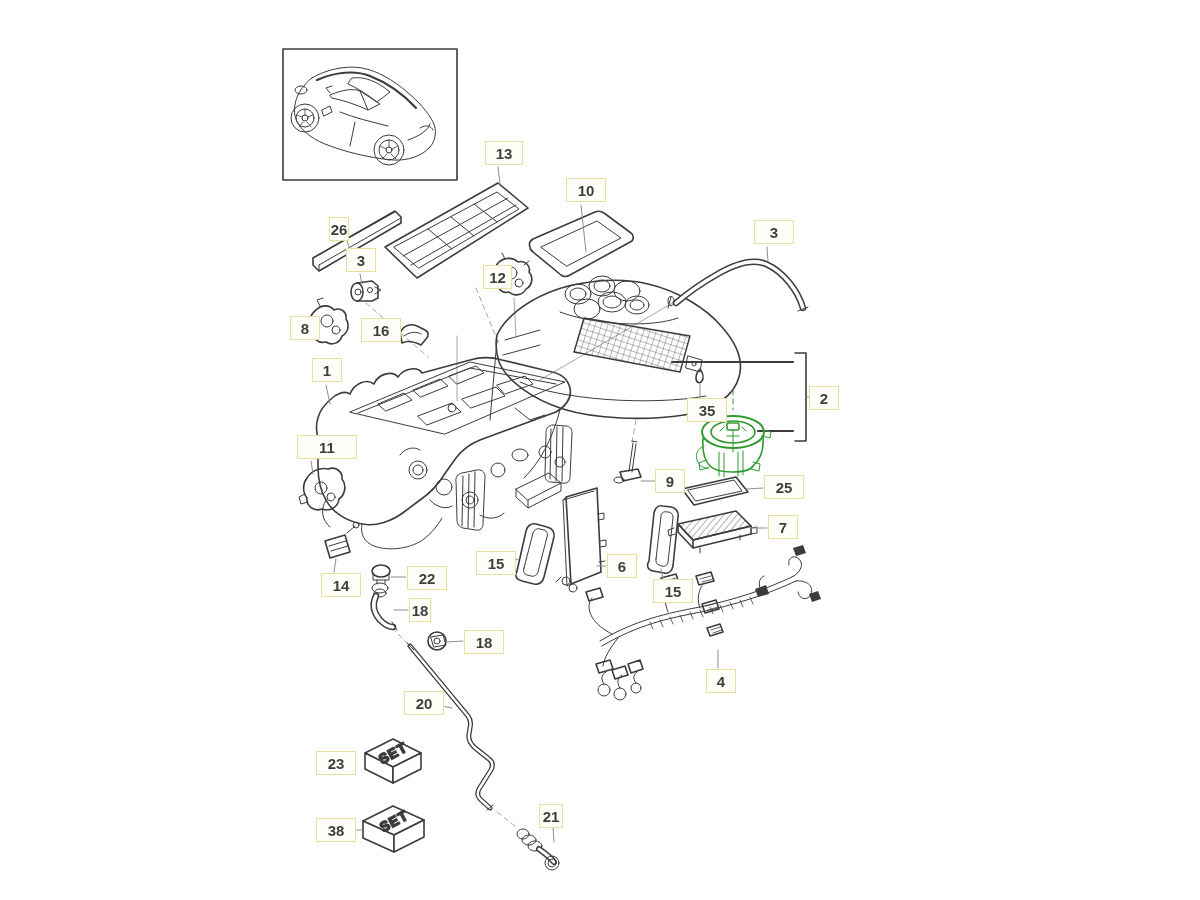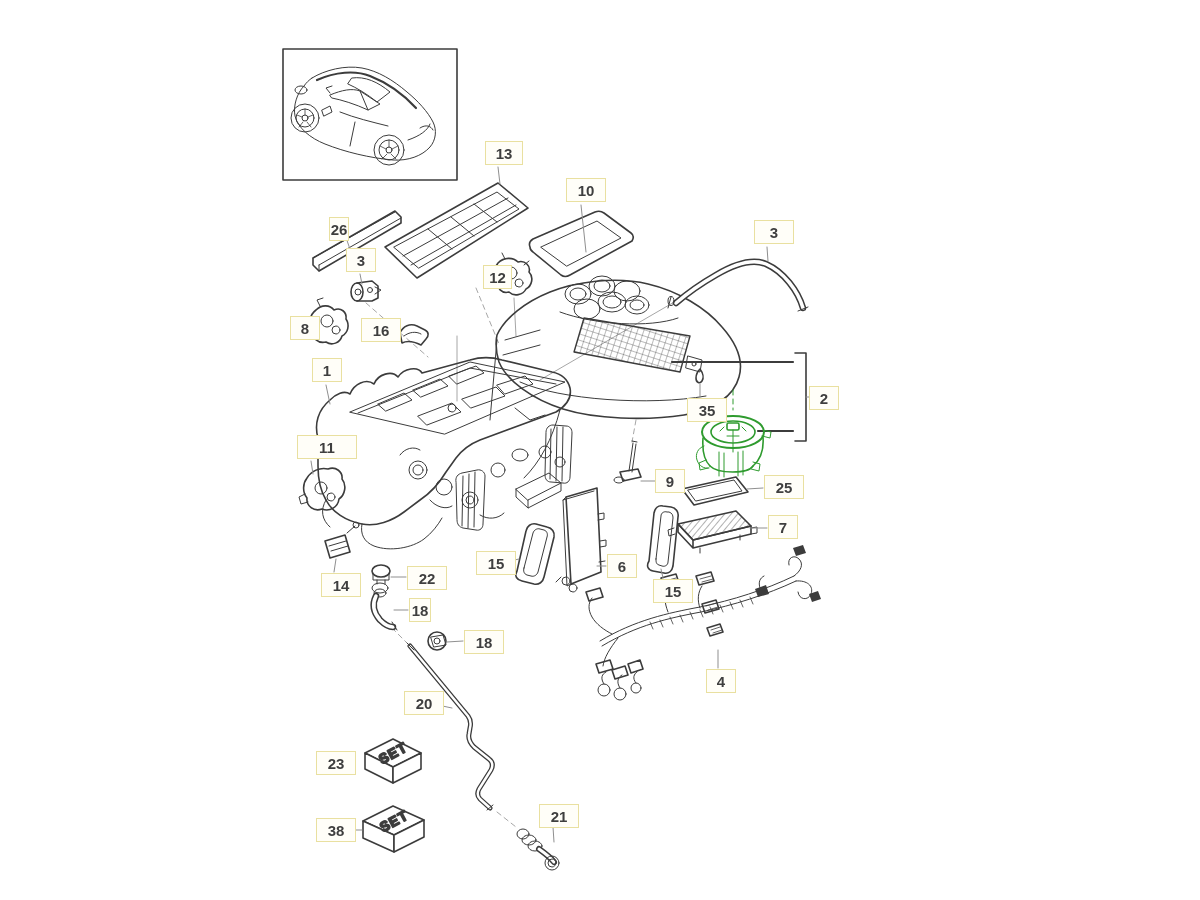--- a/index.html
+++ b/index.html
@@ -376,16 +376,16 @@
   <div class="callout" style="left:476px;top:551px;width:40px">15</div>
   <div class="callout" style="left:653px;top:579px;width:40px">15</div>
   <div class="callout" style="left:321px;top:573px;width:40px">14</div>
   <div class="callout" style="left:407px;top:566px;width:40px">22</div>
   <div class="callout" style="left:409px;top:598px;width:22px">18</div>
   <div class="callout" style="left:464px;top:630px;width:40px">18</div>
   <div class="callout" style="left:404px;top:691px;width:40px">20</div>
   <div class="callout" style="left:706px;top:669px;width:30px">4</div>
   <div class="callout" style="left:316px;top:751px;width:40px">23</div>
   <div class="callout" style="left:316px;top:818px;width:40px">38</div>
-  <div class="callout" style="left:539px;top:804px;width:40px">21</div>
+  <div class="callout" style="left:539px;top:804px;width:24px">21</div>
 </div>
 
 </div>
 
 </body></html>

